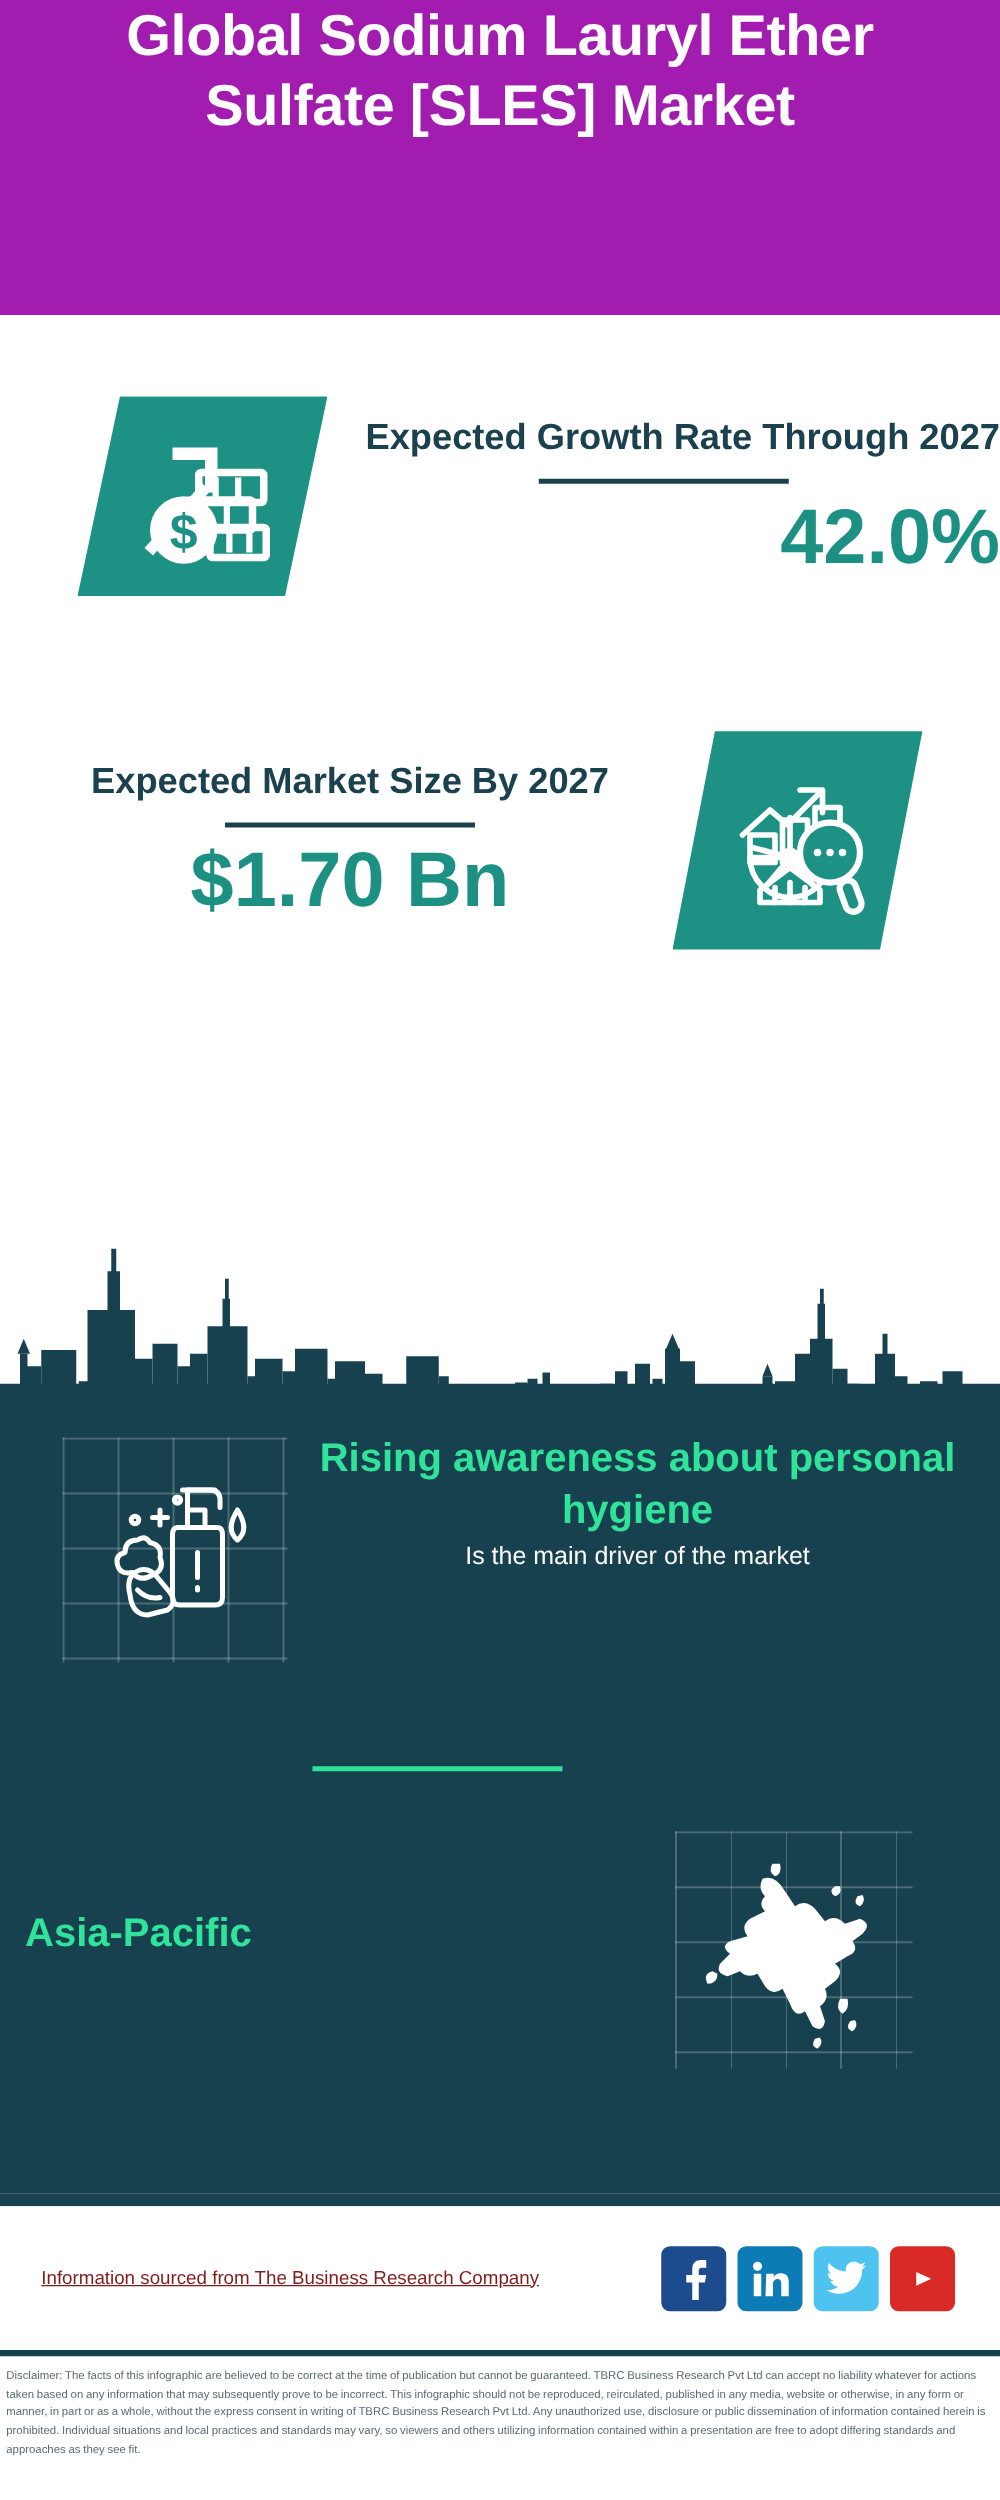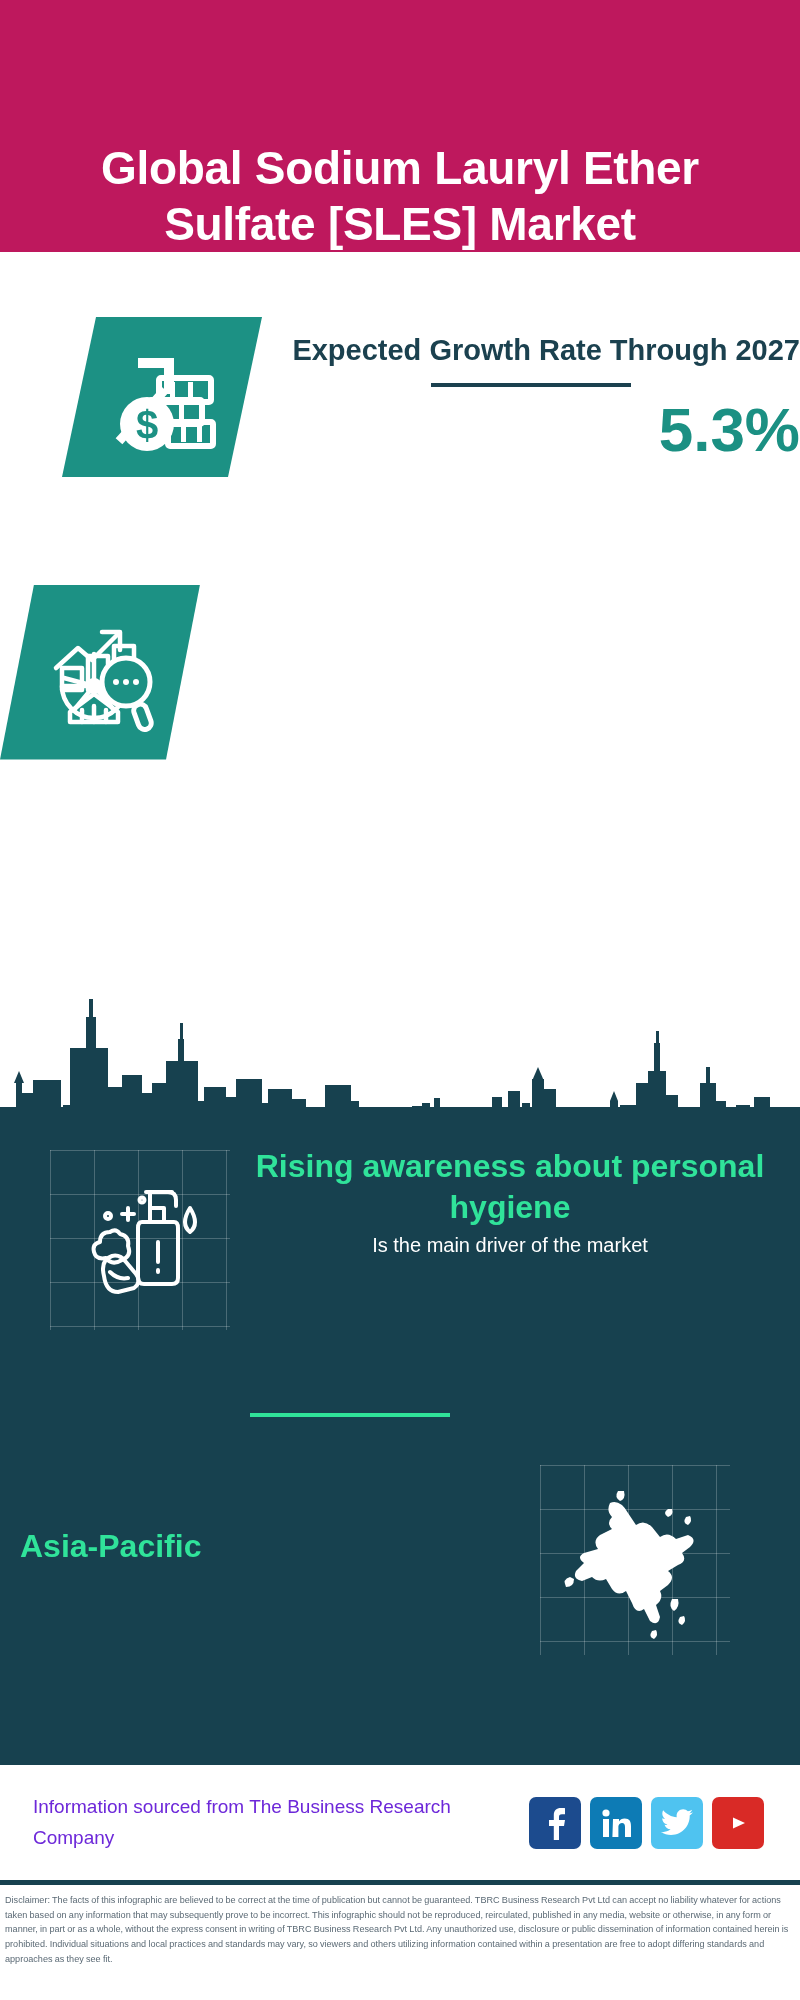--- a/index.html
+++ b/index.html
@@ -6,22 +6,22 @@
   html,body { background:#fff; }
   body {
     width:800px; height:2000px; position:relative; overflow:hidden;
     font-family:"Liberation Sans", sans-serif;
     background:#ffffff;
   }
 
   
   #header {
     position:absolute; left:0; top:0; width:800px; height:252px;
-    background:#be185d;
-    display:flex; align-items:flex-end; justify-content:center;
+    background:#a21caf;
+    display:flex; align-items:flex-start; justify-content:center;
   }
   #header-title {
     color:#ffffff; font-size:46px; font-weight:bold; line-height:1.22;
     text-align:center; letter-spacing:-0.3px; padding:0 30px;
   }
 
   
   #stat1 {
     position:absolute; left:0; top:252px; width:800px; height:290px;
     display:flex; align-items:center;
@@ -101,21 +101,21 @@
 
   
   #footer-rule {
     position:absolute; left:0; top:1755px; width:800px; height:10px; background:#17414f;
   }
   #footer {
     position:absolute; left:0; top:1765px; width:800px; height:115px;
     background:#ffffff; display:flex; align-items:center;
   }
   #footer-text { margin-left:33px; flex:1; }
-  .foot-line { color:#6d28d9; font-size:19px; line-height:1.6; }
+  .foot-line { color:#7f1d1d; font-size:15px; line-height:1.6;text-decoration:underline; }
   #social { display:flex; gap:9px; margin-right:36px; }
   .sq {
     width:52px; height:52px; border-radius:7px;
     display:flex; align-items:center; justify-content:center;
   }
   .fb { background:#1c4b8e; }
   .li { background:#0d7bb5; }
   .tw { background:#4fc3f0; }
   .yt { background:#d92a26; }
 
@@ -162,26 +162,31 @@
       </g>
 
       <circle cx="45" cy="84" r="27" fill="#ffffff"></circle>
       <text x="45" y="99" font-family="'Liberation Sans',sans-serif" font-size="40" font-weight="bold" fill="#1c9184" text-anchor="middle">$</text>
     </svg>
   </div>
 
   <div id="stat1-text">
     <div class="stat-heading">Expected Growth Rate Through 2027</div>
     <div class="stat-rule"></div>
-    <div class="stat-value">5.3%</div>
+    <div class="stat-value">42.0%</div>
   </div>
 </div>
 
 <div id="stat2">
 
+  <div id="stat2-text">
+    <div class="stat-heading">Expected Market Size By 2027</div>
+    <div class="stat-rule"></div>
+    <div class="stat-value">$1.70 Bn</div>
+  </div>
 
   <div id="stat2-icon-wrap" class="para-badge">
     <svg width="120" height="120" viewBox="0 0 120 120">
       <g stroke="#ffffff" stroke-width="4.5" fill="none" stroke-linecap="round" stroke-linejoin="round">
 
         <path d="M16 56 L38 36 L52 48 L78 22"></path>
         <path d="M62 20 L80 20 L80 38"></path>
 
         <rect x="22" y="56" width="20" height="22"></rect>
         <rect x="48" y="44" width="20" height="34"></rect>

